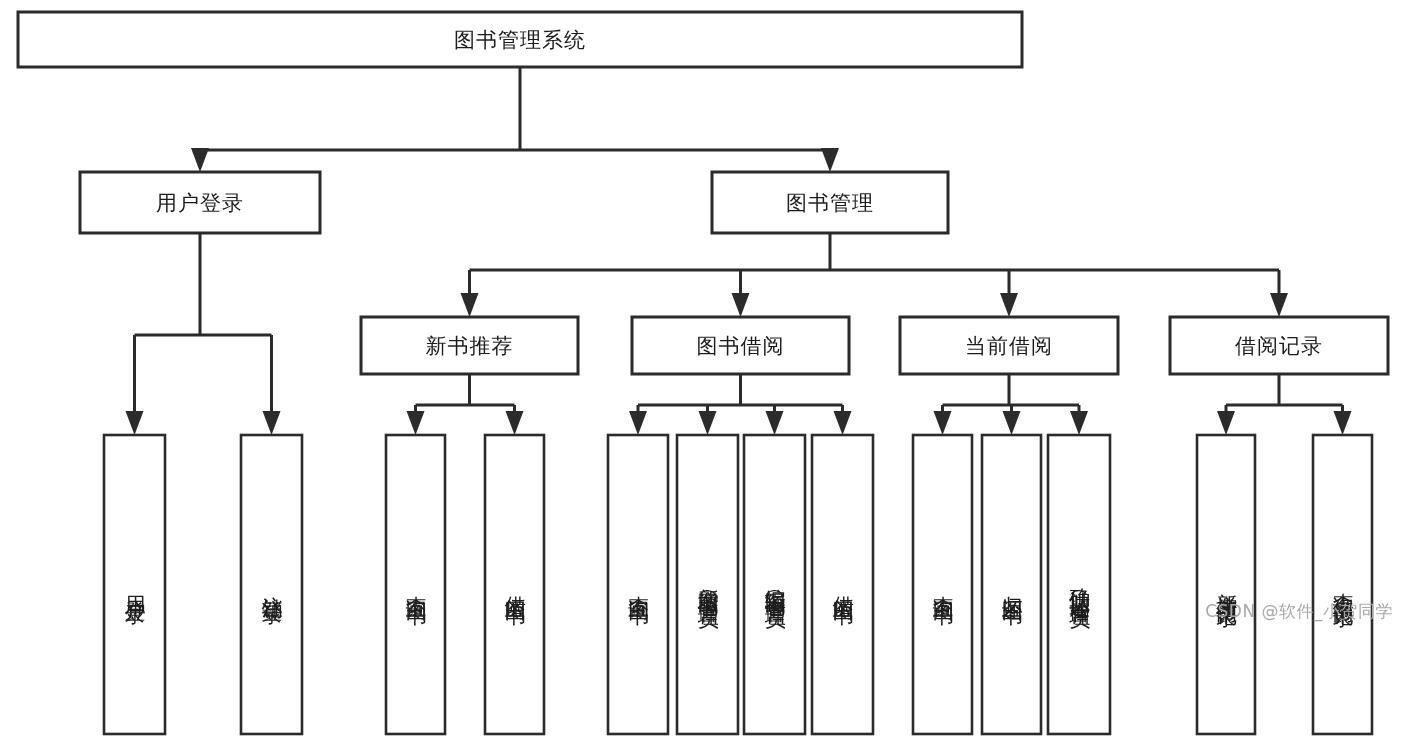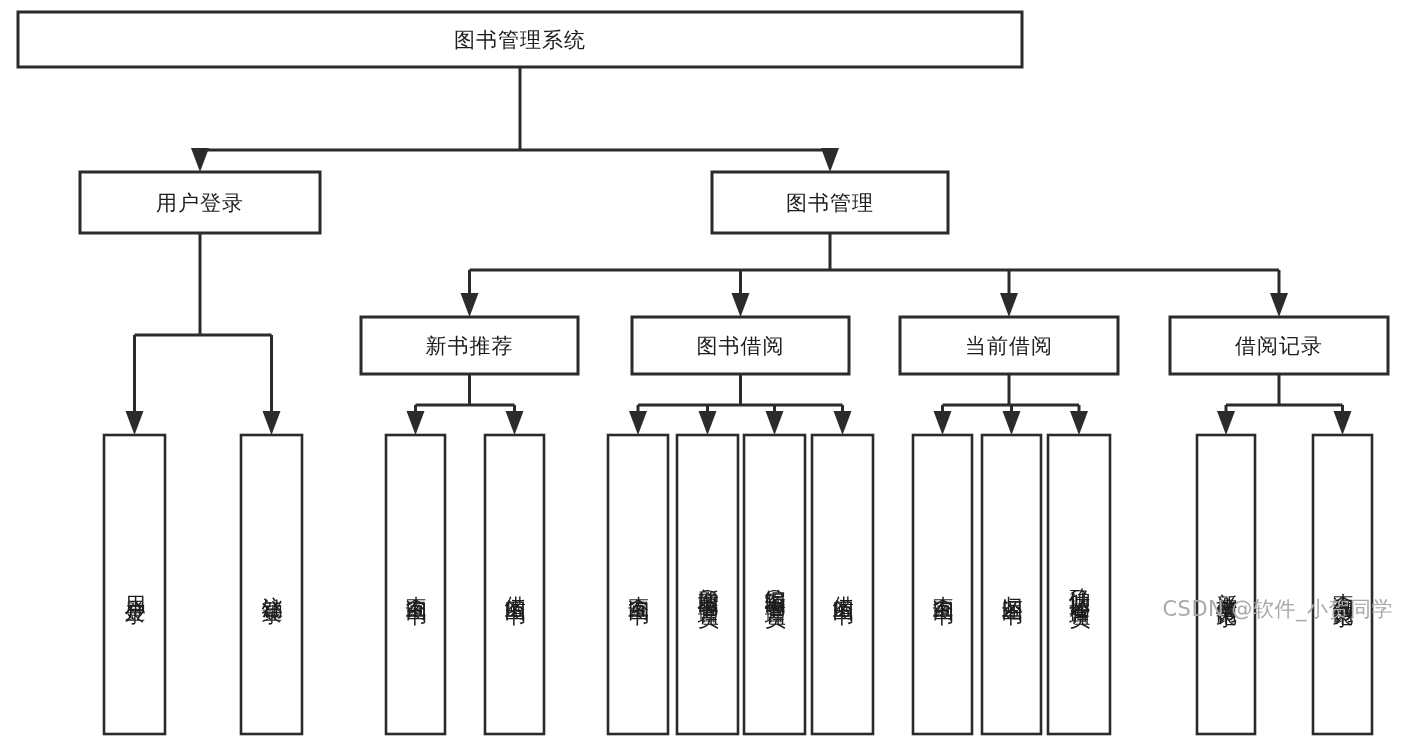--- a/index.html
+++ b/index.html
@@ -72,21 +72,21 @@
     line-height: 1.22;
     letter-spacing: 3px;
     white-space: nowrap;
     text-align: center;
   }
   .watermark {
     position: absolute;
     right: 12px;
     bottom: 4px;
     font-family: "DejaVu Sans", "Liberation Sans", sans-serif;
-    font-size: 21px;
+    font-size: 17px;
     color: #a9a9a9;
     letter-spacing: 0.5px;
     user-select: none;
     white-space: nowrap;
     text-align: right;
   }
 </style>
 </head>
 <body>
 

